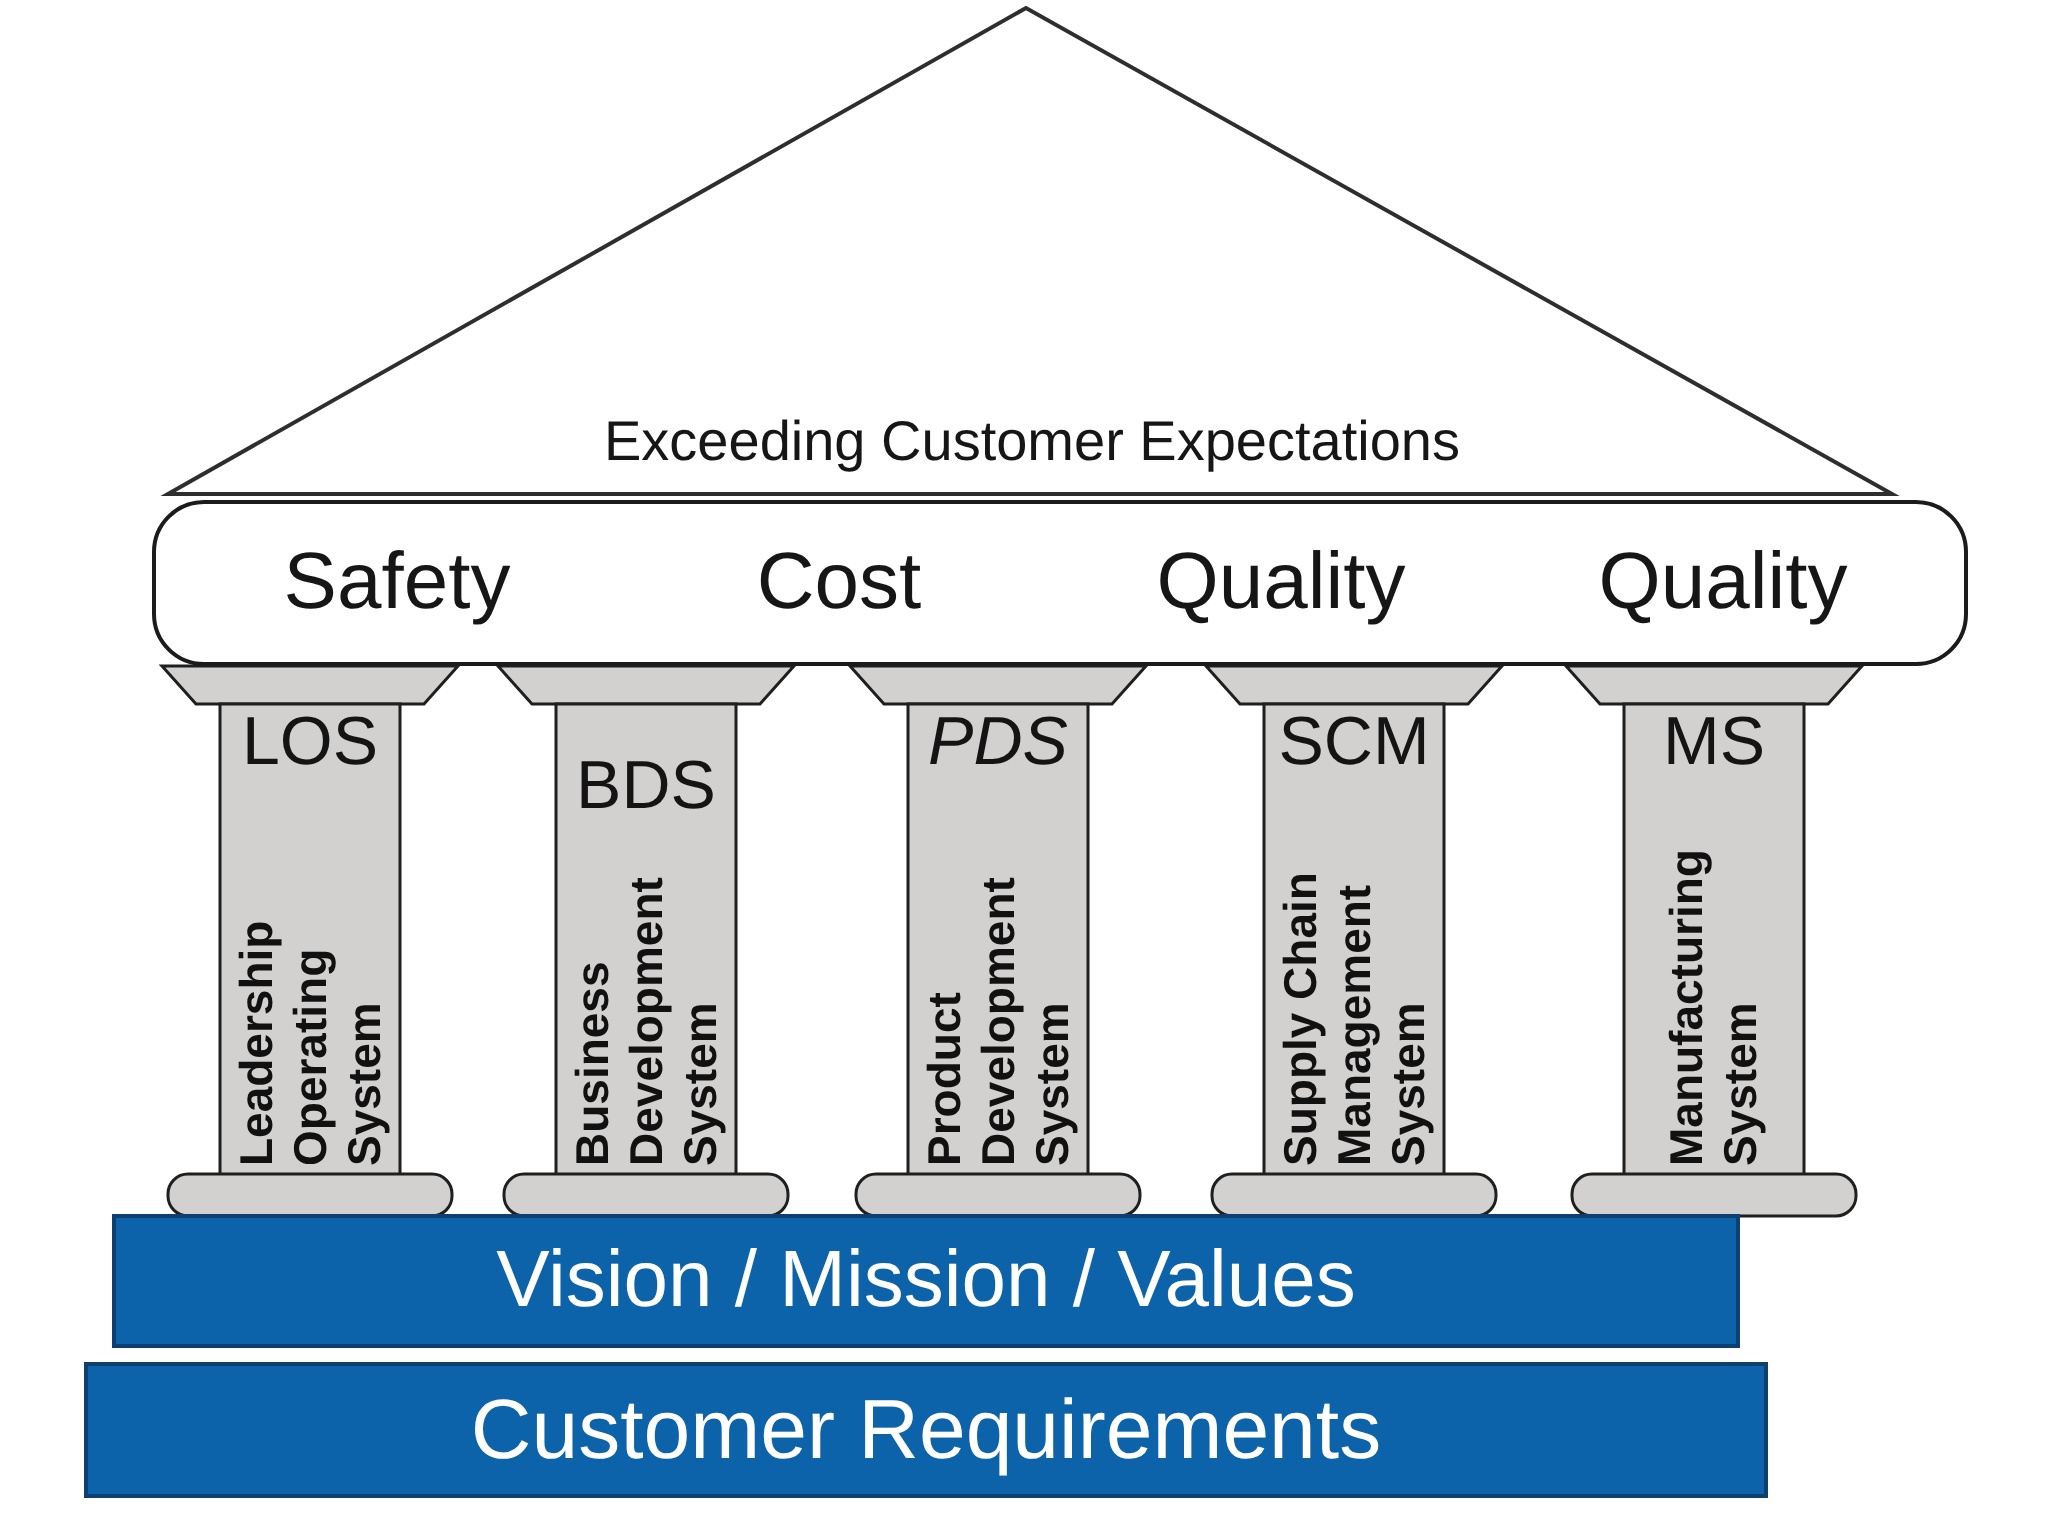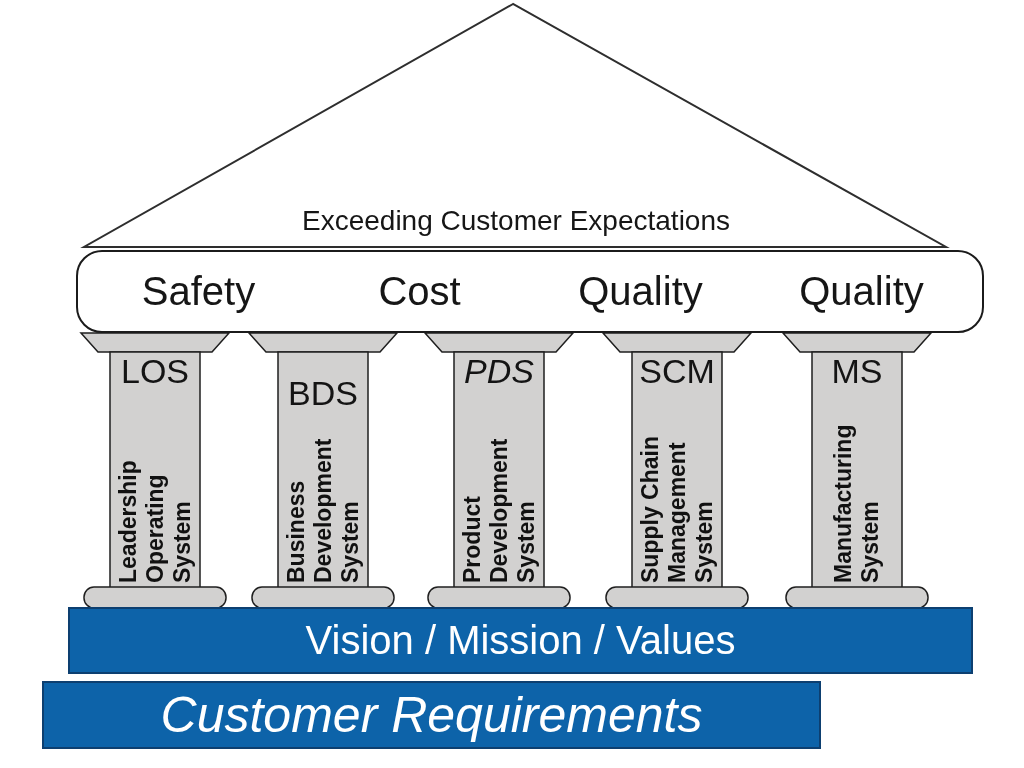--- a/index.html
+++ b/index.html
@@ -91,29 +91,28 @@
     position: absolute;
     background: #0d63a9;
     border: 2px solid #0d3f70;
     display: flex;
     align-items: center;
     justify-content: center;
     color: #ffffff;
     white-space: nowrap;
   }
   .bar-vision {
-    left: 68px; top: 607px;
-    width: 905px; height: 67px;
+    left: 56px; top: 607px;
+    width: 814px; height: 67px;
     font-size: 40px;
   }
   .bar-customer {
     left: 42px; top: 681px;
-    width: 779px; height: 68px;
-    font-size: 50px;
-    font-style: italic;
+    width: 842px; height: 68px;
+    font-size: 42px;
   }
 </style>
 </head>
 <body>
 
 <div class="stage">
 
   <svg class="shapes-svg" viewBox="0 0 1024 768" xmlns="http://www.w3.org/2000/svg" aria-hidden="true">
 
     <polygon points="513,4 84,247 946,247" fill="#ffffff" stroke="#2e2e2e" stroke-width="2"></polygon>

